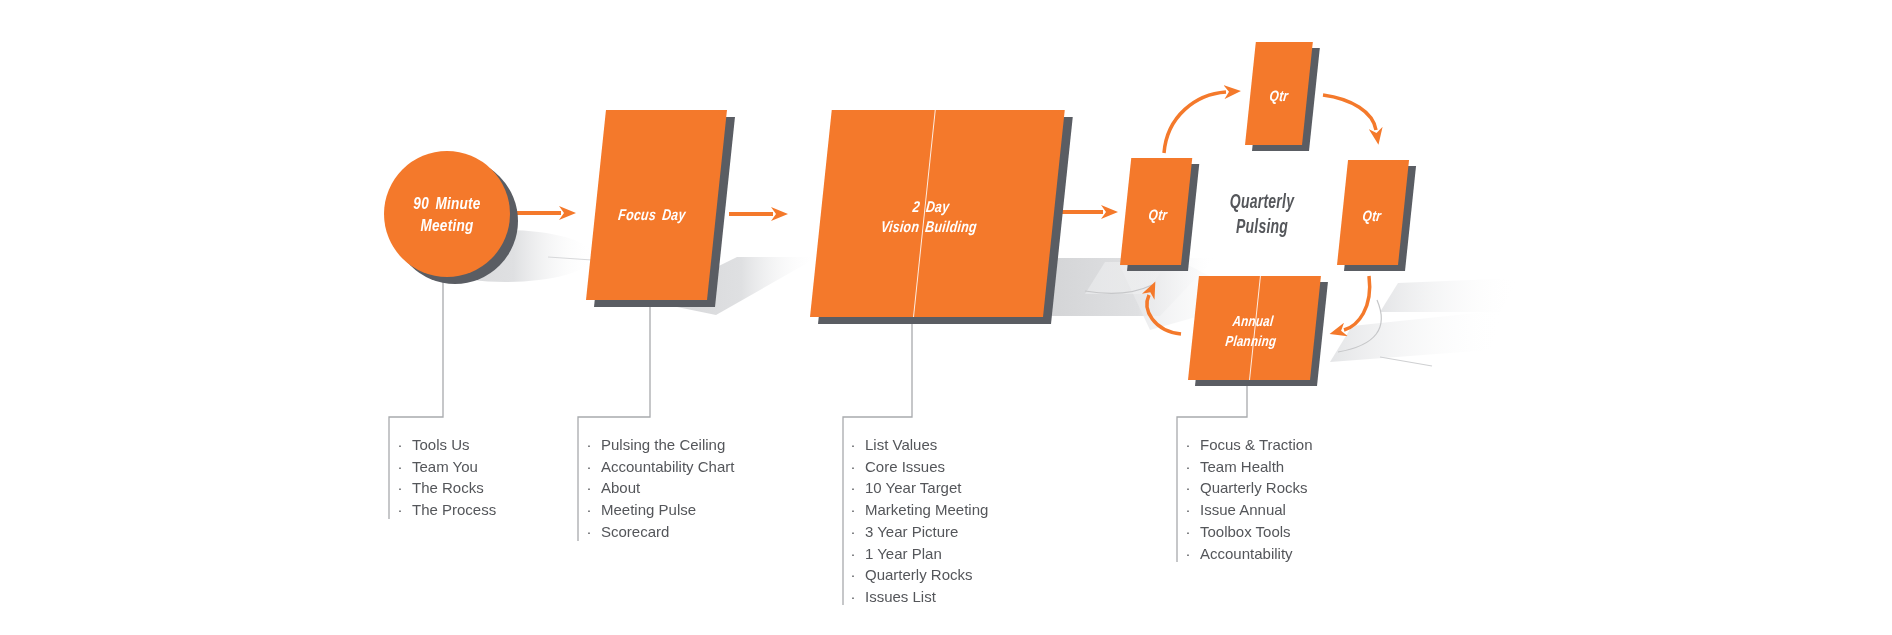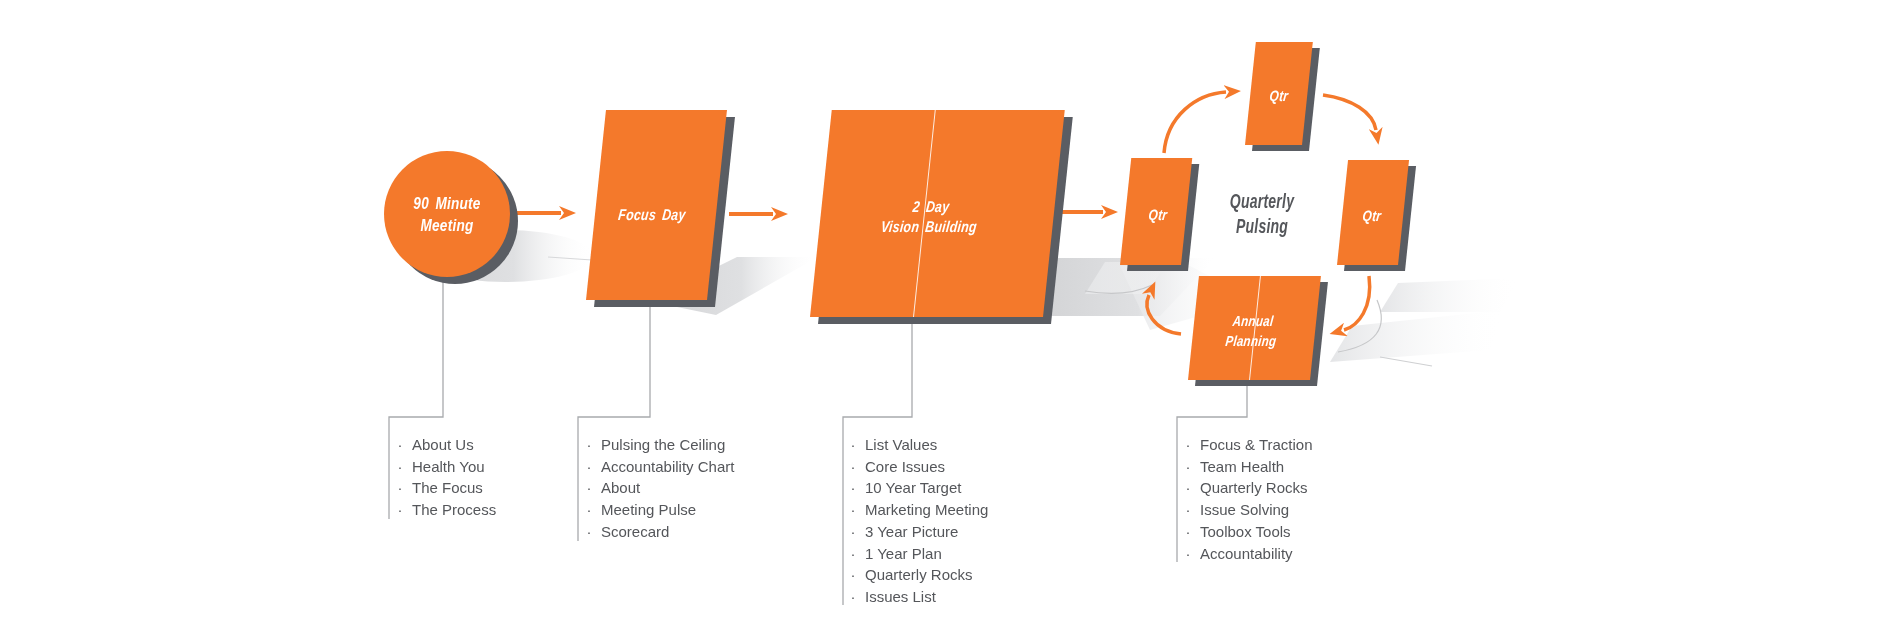--- a/index.html
+++ b/index.html
@@ -124,29 +124,29 @@
   </div>
   <div class="lbl" style="left:1252px;top:331px;font-size:14.5px;line-height:20px">Annual
 Planning</div>
 
   <div class="lbl center-lbl" style="left:1262px;top:214px;font-size:19.5px;line-height:25px">Quarterly
 Pulsing</div>
 
   <ul class="col" style="left:396px;top:434px">
     <li>
         <span class="blt">·</span>
-        <span>About Us</span>
-      </li>
-    <li>
-        <span class="blt">·</span>
-        <span>Health You</span>
-      </li>
-    <li>
-        <span class="blt">·</span>
-        <span>The Focus</span>
+        <span>Tools Us</span>
+      </li>
+    <li>
+        <span class="blt">·</span>
+        <span>Team You</span>
+      </li>
+    <li>
+        <span class="blt">·</span>
+        <span>The Rocks</span>
       </li>
     <li>
         <span class="blt">·</span>
         <span>The Process</span>
       </li>
   </ul>
 
   <ul class="col" style="left:585px;top:434px">
     <li>
         <span class="blt">·</span>
@@ -213,21 +213,21 @@
     <li>
         <span class="blt">·</span>
         <span>Team Health</span>
       </li>
     <li>
         <span class="blt">·</span>
         <span>Quarterly Rocks</span>
       </li>
     <li>
         <span class="blt">·</span>
-        <span>Issue Solving</span>
+        <span>Issue Annual</span>
       </li>
     <li>
         <span class="blt">·</span>
         <span>Toolbox Tools</span>
       </li>
     <li>
         <span class="blt">·</span>
         <span>Accountability</span>
       </li>
   </ul>

